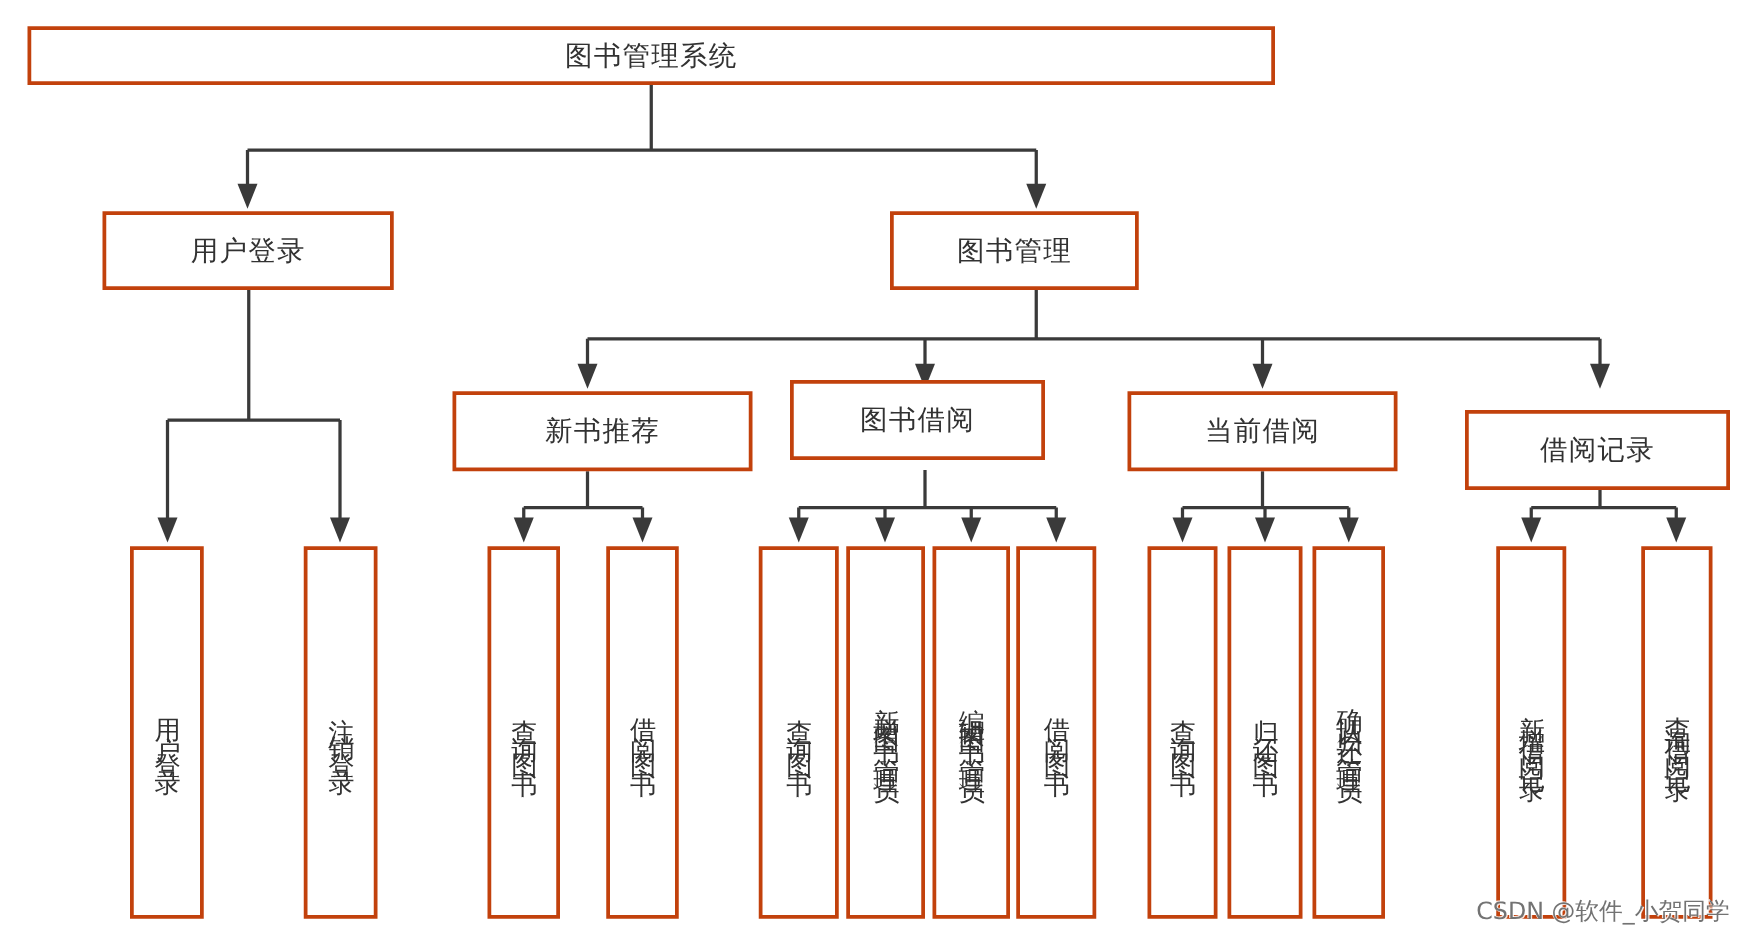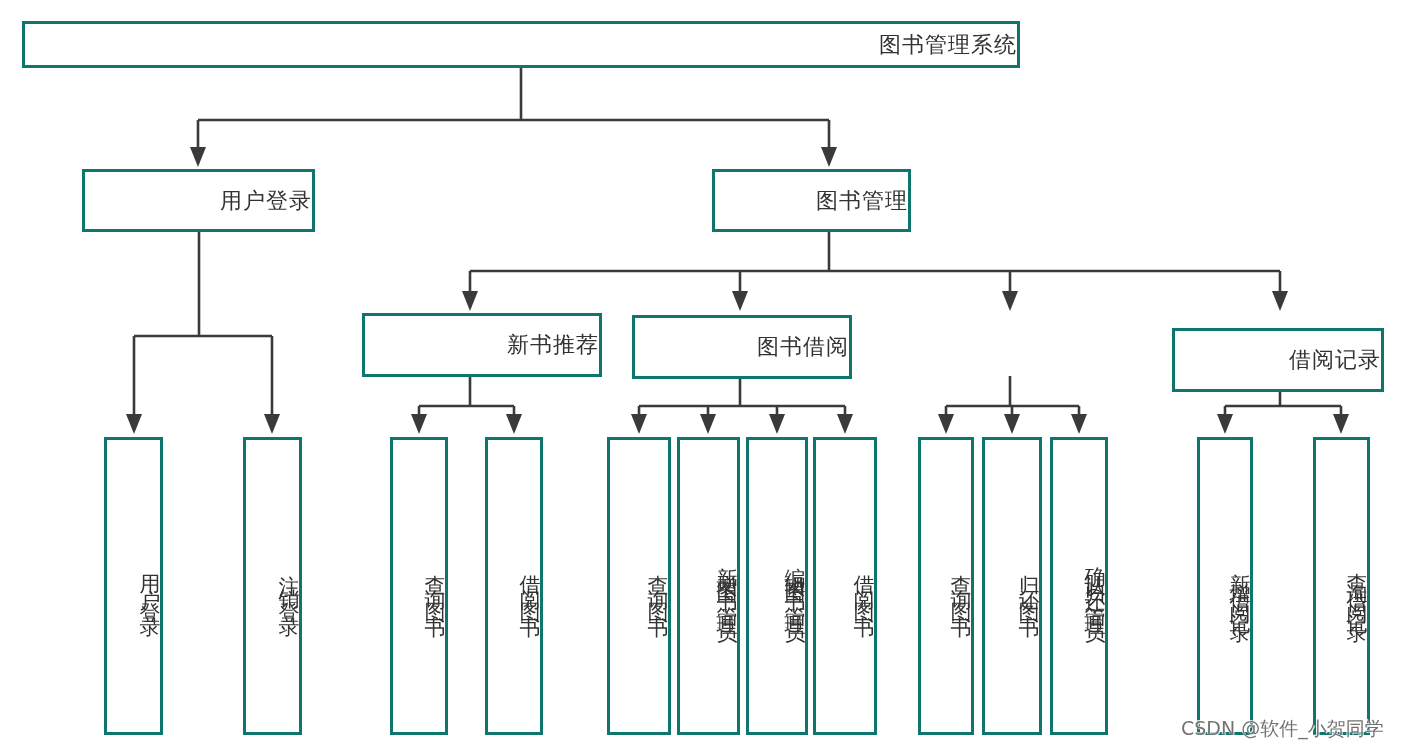--- a/index.html
+++ b/index.html
@@ -3,22 +3,22 @@
 <meta charset="utf-8">
 <style>
   html,body{margin:0;padding:0;background:#fff;}
   .stage{
     position:relative;width:1405px;height:747px;background:#fff;
     font-family:"DejaVu Sans","Liberation Sans",sans-serif;overflow:hidden;
   }
   svg.connectors{position:absolute;left:0;top:0;width:1405px;height:747px;}
   .node{
     position:absolute;box-sizing:border-box;background:#fff;
-    border:3px solid #0f766e;color:#323232;
-    display:flex;align-items:center;justify-content:flex-end;
+    border:3px solid #c2410c;color:#323232;
+    display:flex;align-items:center;justify-content:center;
     z-index:2;
   }
   .hnode .label{font-size:22px;letter-spacing:1px;white-space:nowrap;}
   .leaf .label{
     writing-mode:vertical-rl;text-orientation:mixed;
     font-size:21px;line-height:1;white-space:nowrap;
   }
   .s4{letter-spacing:14px;}
   .s6{letter-spacing:10px;}
   .s9{letter-spacing:8px;}
@@ -83,22 +83,25 @@
   <div class="node hnode" style="left:82px;top:169px;width:233px;height:63px">
     <span class="label">用户登录</span>
   </div>
   <div class="node hnode" style="left:712px;top:169px;width:199px;height:63px">
     <span class="label">图书管理</span>
   </div>
 
   <div class="node hnode" style="left:362px;top:313px;width:240px;height:64px">
     <span class="label">新书推荐</span>
   </div>
-  <div class="node hnode" style="left:632px;top:315px;width:220px;height:64px">
+  <div class="node hnode" style="left:632px;top:304px;width:204px;height:64px">
     <span class="label">图书借阅</span>
+  </div>
+  <div class="node hnode" style="left:902px;top:313px;width:216px;height:64px">
+    <span class="label">当前借阅</span>
   </div>
   <div class="node hnode" style="left:1172px;top:328px;width:212px;height:64px">
     <span class="label">借阅记录</span>
   </div>
 
   <div class="node leaf" style="left:104px;top:437px;width:59px;height:298px">
     <span class="label s4">用户登录</span>
   </div>
   <div class="node leaf" style="left:243px;top:437px;width:59px;height:298px">
     <span class="label s4">注销登录</span>

